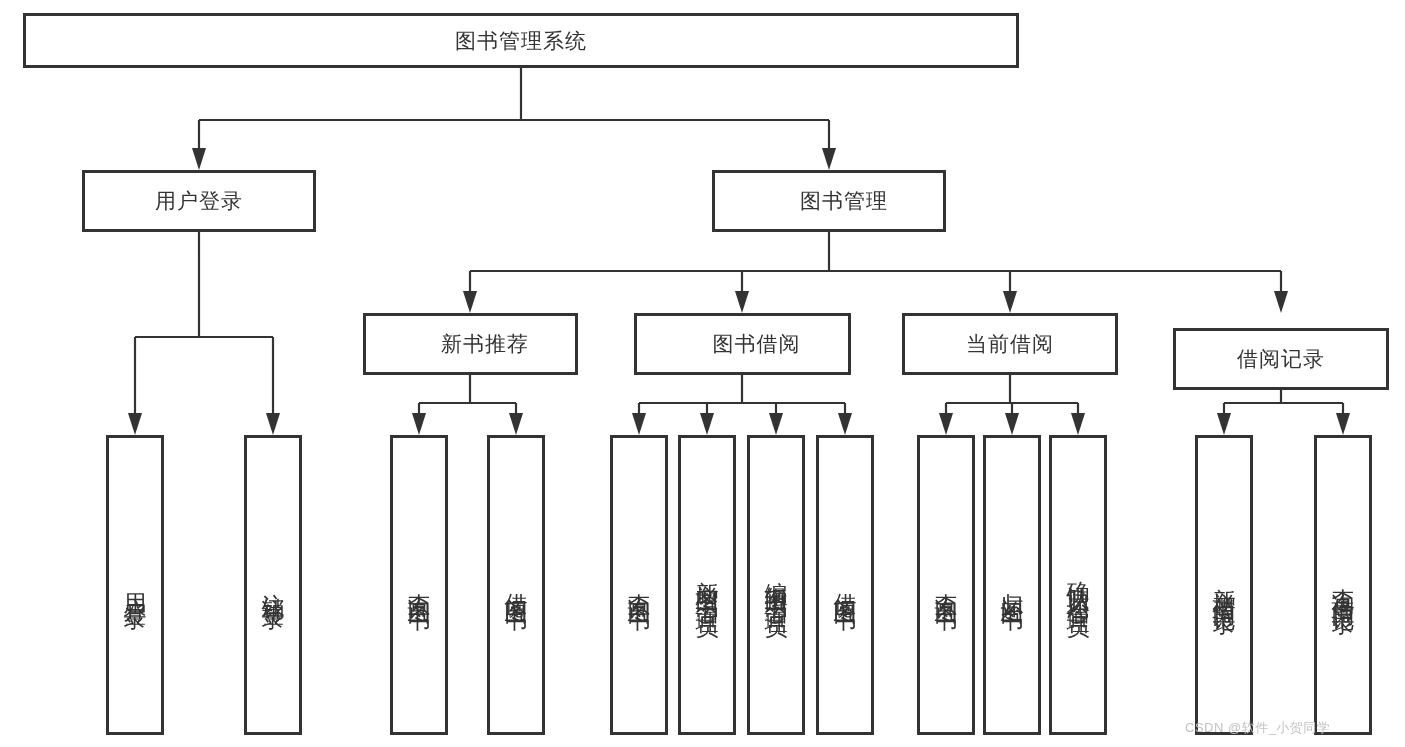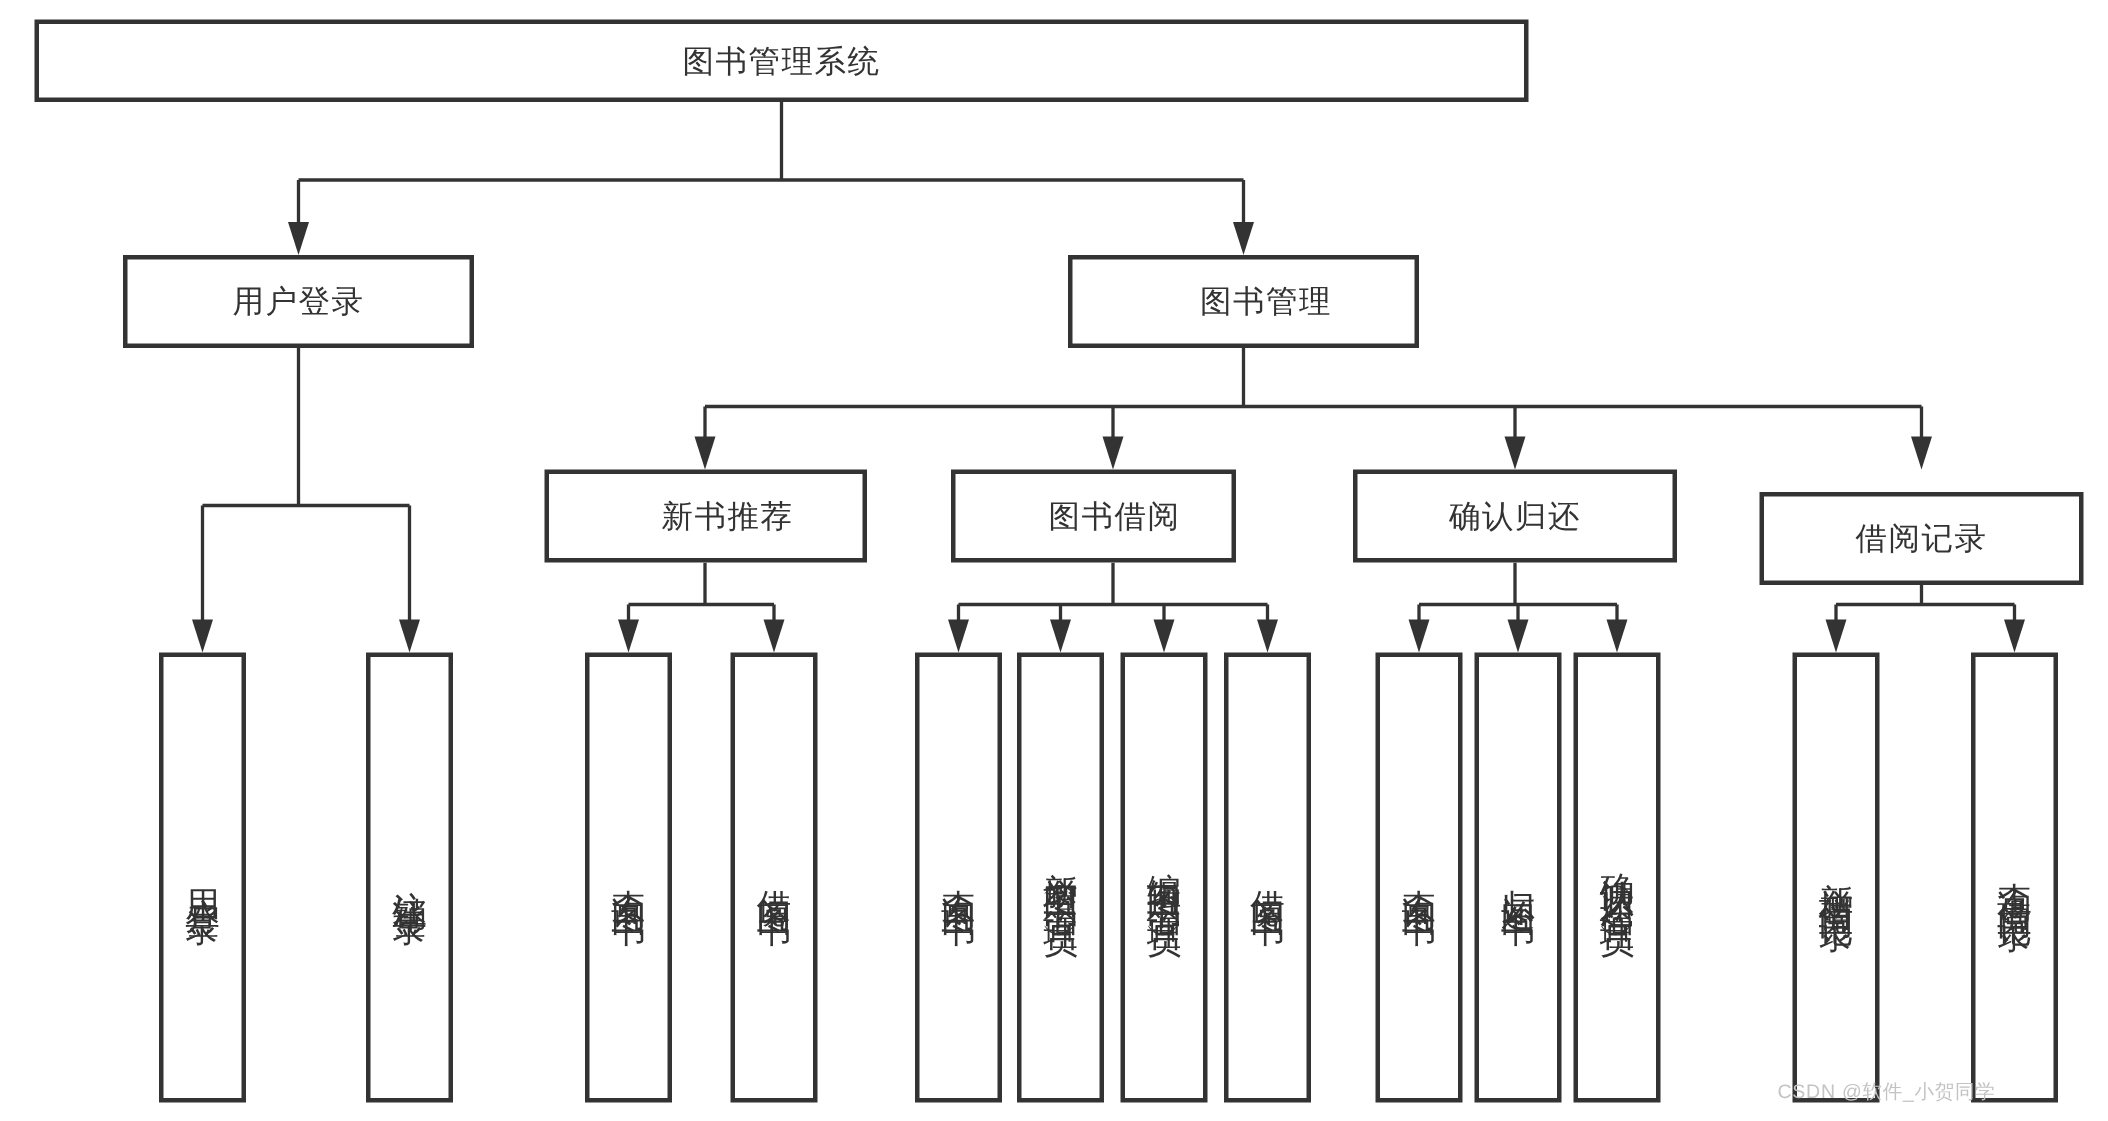--- a/index.html
+++ b/index.html
@@ -131,25 +131,25 @@
   <div class="node" style="left:82px; top:170px; width:234px; height:62px;">
     <span>用户登录</span>
   </div>
   <div class="node" style="left:712px; top:170px; width:234px; height:62px;padding-left:30px;">
     <span>图书管理</span>
   </div>
 
   <div class="node" style="left:363px; top:313px; width:215px; height:62px;padding-left:29px;">
     <span>新书推荐</span>
   </div>
-  <div class="node" style="left:634px; top:313px; width:190px; height:62px;padding-left:28px;">
+  <div class="node" style="left:634px; top:313px; width:217px; height:62px;padding-left:28px;">
     <span>图书借阅</span>
   </div>
   <div class="node" style="left:902px; top:313px; width:216px; height:62px;">
-    <span>确认归还</span>
+    <span>当前借阅</span>
   </div>
   <div class="node" style="left:1173px; top:313px; width:216px; height:62px;margin-top:15px;">
     <span>借阅记录</span>
   </div>
 
   <div class="leaf" style="left:106px;">
     <span>用户登录</span>
   </div>
   <div class="leaf" style="left:244px;">
     <span>注销登录</span>

